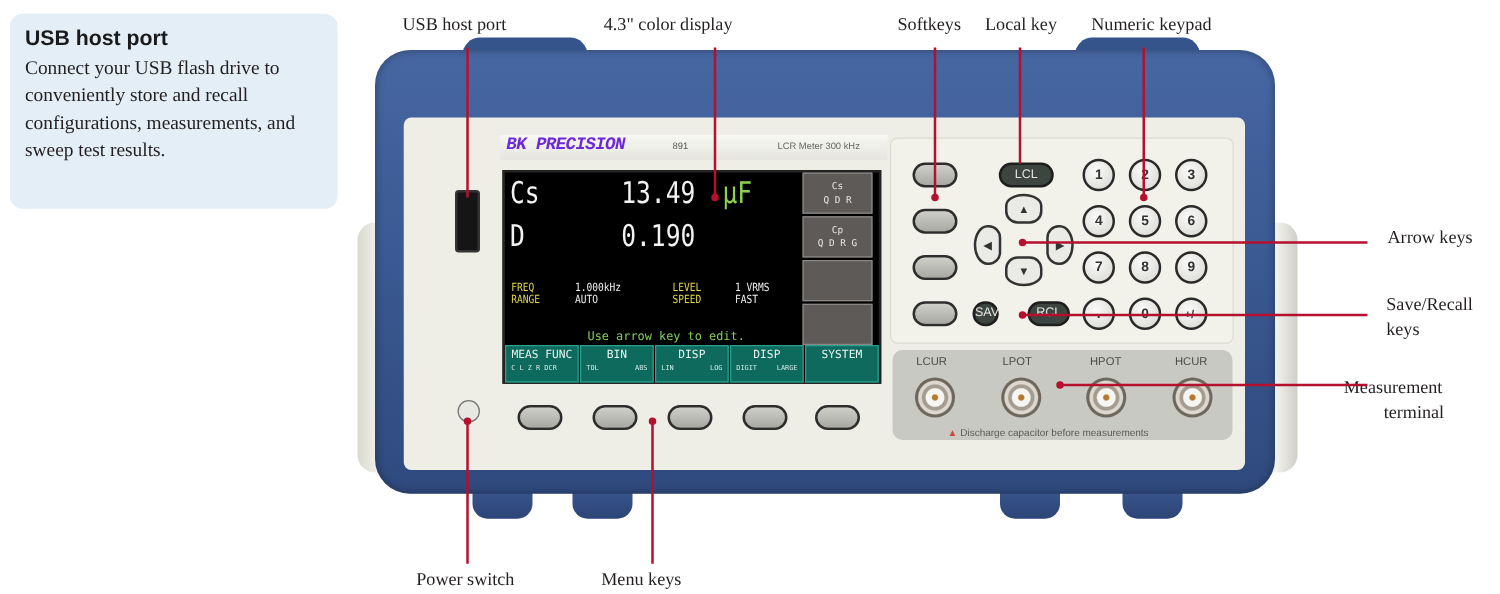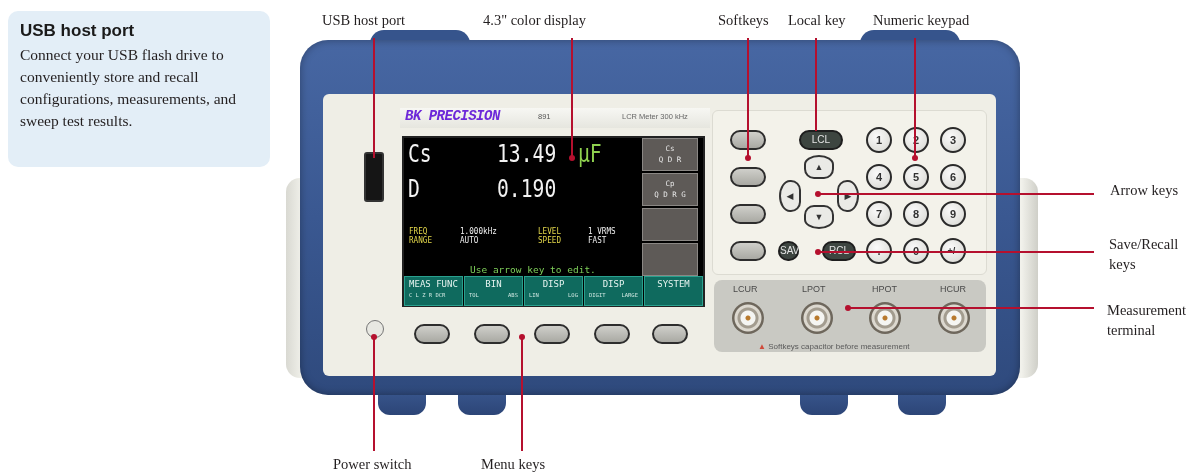--- a/index.html
+++ b/index.html
@@ -199,21 +199,21 @@
 
 <div class="terminal-area"></div>
 <div class="term-label" style="left:733px;">LCUR</div>
 <div class="term-label" style="left:802px;">LPOT</div>
 <div class="term-label" style="left:872px;">HPOT</div>
 <div class="term-label" style="left:940px;">HCUR</div>
 <div class="bnc" style="left:732px;"></div>
 <div class="bnc" style="left:801px;"></div>
 <div class="bnc" style="left:869px;"></div>
 <div class="bnc" style="left:938px;"></div>
-<div class="warn"><span class="warn-tri">▲</span> <span>Softkeys capacitor before measurement</span></div>
+<div class="warn"><span class="warn-tri">▲</span> <span>Discharge capacitor before measurements</span></div>
 
 <div class="label" style="left:322px;top:10px;">USB host port</div>
 <div class="leader" style="left:373px;top:38px;width:2px;height:120px;"></div>
 
 <div class="label" style="left:483px;top:10px;">4.3" color display</div>
 <div class="leader" style="left:571px;top:38px;width:2px;height:120px;"></div>
 <div class="dot" style="left:569px;top:155px;"></div>
 
 <div class="label" style="left:718px;top:10px;">Softkeys</div>
 <div class="leader" style="left:747px;top:38px;width:2px;height:120px;"></div>
@@ -228,21 +228,21 @@
 
 <div class="label" style="left:1110px;top:180px;">Arrow keys</div>
 <div class="leader" style="left:818px;top:193px;width:276px;height:2px;"></div>
 <div class="dot" style="left:815px;top:191px;"></div>
 
 <div class="label" style="left:1109px;top:234px;">Save/Recall</div>
 <div class="label" style="left:1109px;top:254px;">keys</div>
 <div class="leader" style="left:818px;top:251px;width:276px;height:2px;"></div>
 <div class="dot" style="left:815px;top:249px;"></div>
 
-<div class="label" style="left:1107px;top:300px;">Measurement</div>
+<div class="label" style="left:1075px;top:300px;">Measurement</div>
 <div class="label" style="left:1107px;top:320px;">terminal</div>
 <div class="leader" style="left:848px;top:307px;width:246px;height:2px;"></div>
 <div class="dot" style="left:845px;top:305px;"></div>
 
 <div class="label" style="left:333px;top:454px;">Power switch</div>
 <div class="leader" style="left:373px;top:336px;width:2px;height:115px;"></div>
 <div class="dot" style="left:371px;top:334px;"></div>
 
 <div class="label" style="left:481px;top:454px;">Menu keys</div>
 <div class="leader" style="left:521px;top:336px;width:2px;height:115px;"></div>

